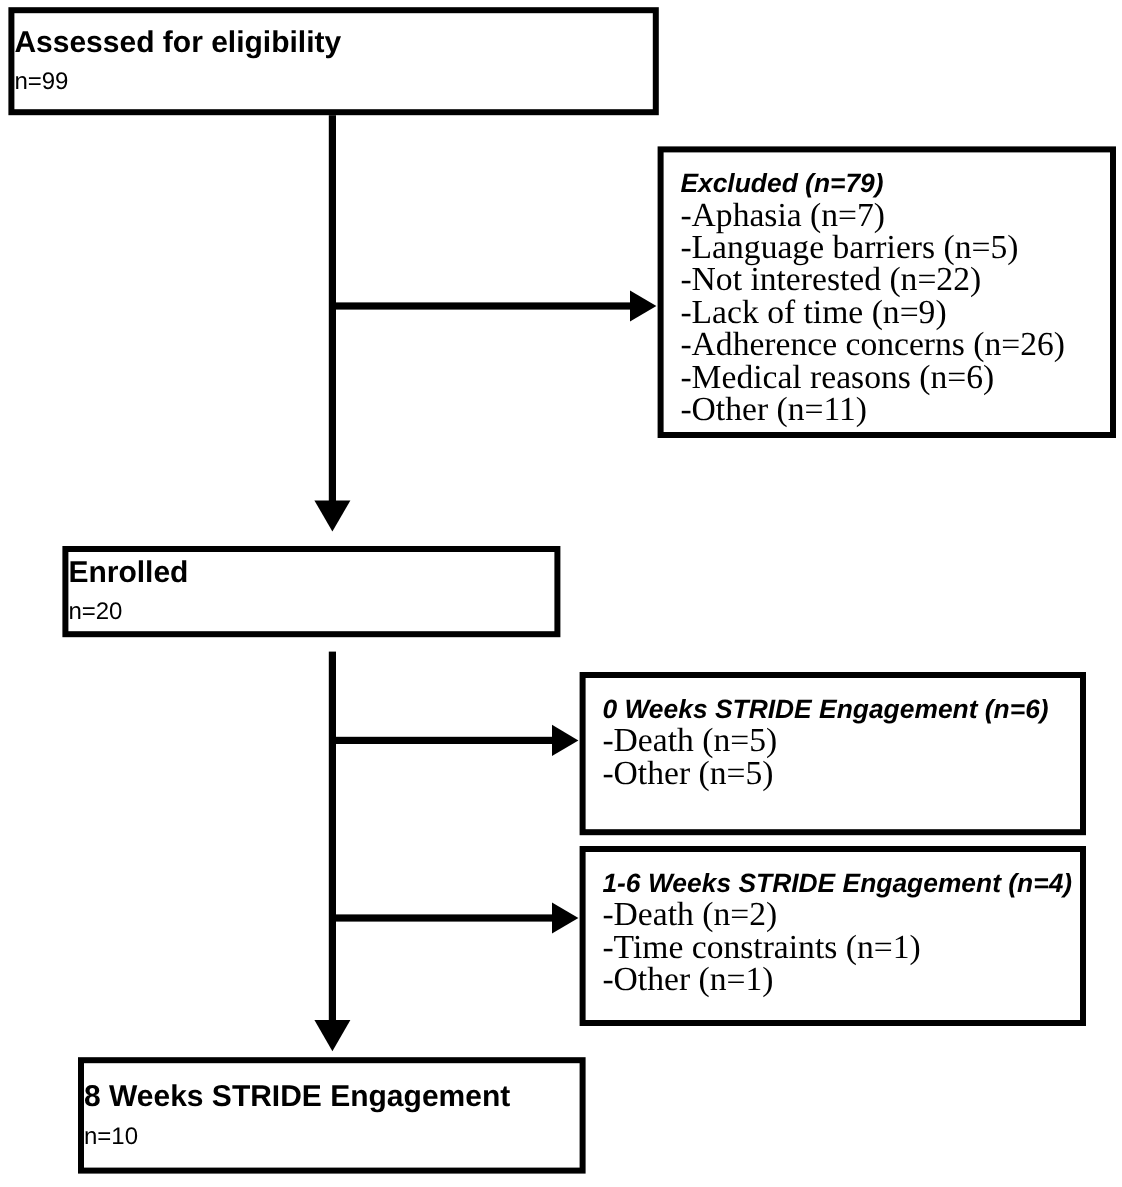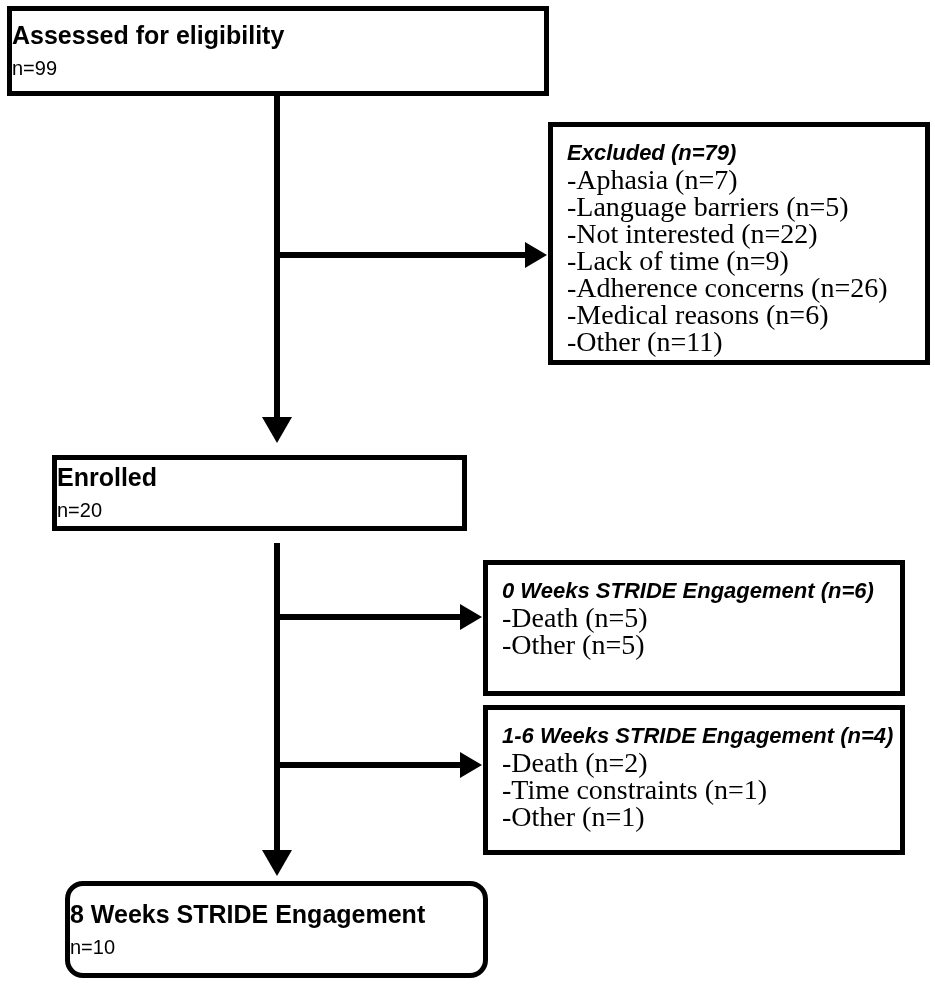--- a/index.html
+++ b/index.html
@@ -123,18 +123,18 @@
   <div class="line" style="left:277px; top:762px; width:185px; height:6px;"></div>
   <div class="arrow-right" style="left:460px; top:752px;"></div>
 
   <div class="box side-box" style="left:483px; top:705px; width:422px; height:150px;">
     <div class="side-title">1-6 Weeks STRIDE Engagement (n=4)</div>
     <div class="side-item">-Death (n=2)</div>
     <div class="side-item">-Time constraints (n=1)</div>
     <div class="side-item">-Other (n=1)</div>
   </div>
 
-  <div class="box center-box" style="left:65px; top:881px; width:423px; height:97px;border-radius:18px;">
+  <div class="box center-box" style="left:65px; top:881px; width:423px; height:97px;">
     <div class="center-title">8 Weeks STRIDE Engagement</div>
     <div class="center-count">n=10</div>
   </div>
 
 </div>
 
 </body></html>

